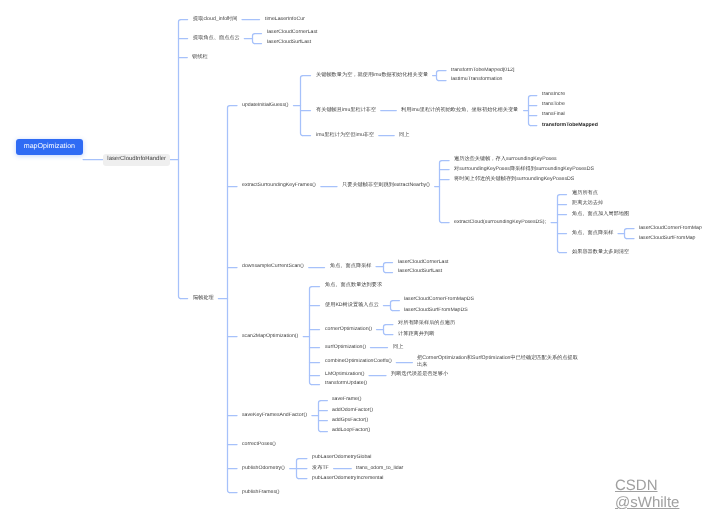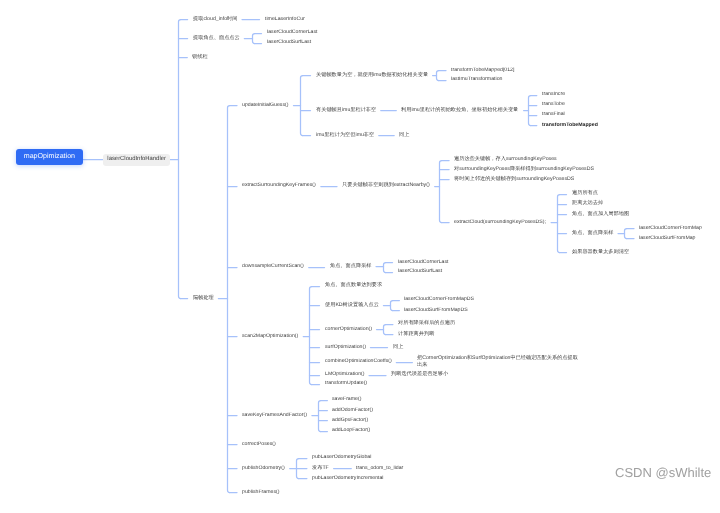--- a/index.html
+++ b/index.html
@@ -9,22 +9,22 @@
   #mindmap{position:absolute;inset:0;}
   #links{position:absolute;left:0;top:0;}
   .node{position:absolute;white-space:nowrap;color:#3d3d3d;font-size:5.2px;
         line-height:1.35;transform:translateY(-50%);will-change:transform;}
   .node.bold{font-weight:bold;color:#222;}
   .node.root{background:#2f6bf4;color:#fff;border-radius:3px;font-size:7.1px;
         display:flex;align-items:center;justify-content:center;transform:none;
         will-change:transform;box-shadow:0 1px 5px rgba(47,107,244,.30);}
   .node.chip{background:#efefef;border-radius:3px;font-size:5.9px;
         display:flex;align-items:center;justify-content:center;transform:none;will-change:transform;}
-  .wm{position:absolute;left:615px;top:465px;color:#a0a0a0;font-size:13px;
-        letter-spacing:0px;will-change:transform;}
+  .wm{position:absolute;left:615px;top:477px;color:#a0a0a0;font-size:15px;
+        letter-spacing:0px;will-change:transform;text-decoration:underline;}
 </style>
 </head>
 <body>
 
 <div id="mindmap">
   <svg id="links" width="720" height="513">
       <path d="M83.096875 159.5 H102.7" fill="none" stroke="#a6c1fa" stroke-width="1.25" stroke-linecap="round"></path>
       <path d="M169.996875 159.5 H178.5" fill="none" stroke="#a6c1fa" stroke-width="1.25" stroke-linecap="round"></path>
       <path d="M180.7 19.5 Q178.5 19.5 178.5 21.7 V296.3 Q178.5 298.5 180.7 298.5" fill="none" stroke="#a6c1fa" stroke-width="1.25" stroke-linecap="round"></path>
       <path d="M180.7 19.5 H187.6" fill="none" stroke="#a6c1fa" stroke-width="1.25" stroke-linecap="round"></path>
@@ -113,21 +113,21 @@
       <path d="M318.5 420.5 H327.4" fill="none" stroke="#a6c1fa" stroke-width="1.25" stroke-linecap="round"></path>
       <path d="M320.7 431.5 H327.4" fill="none" stroke="#a6c1fa" stroke-width="1.25" stroke-linecap="round"></path>
       <path d="M289.671875 468.5 H296.5" fill="none" stroke="#a6c1fa" stroke-width="1.25" stroke-linecap="round"></path>
       <path d="M298.7 458.5 Q296.5 458.5 296.5 460.7 V476.3 Q296.5 478.5 298.7 478.5" fill="none" stroke="#a6c1fa" stroke-width="1.25" stroke-linecap="round"></path>
       <path d="M298.7 458.5 H306.9" fill="none" stroke="#a6c1fa" stroke-width="1.25" stroke-linecap="round"></path>
       <path d="M296.5 468.5 H306.9" fill="none" stroke="#a6c1fa" stroke-width="1.25" stroke-linecap="round"></path>
       <path d="M298.7 478.5 H306.9" fill="none" stroke="#a6c1fa" stroke-width="1.25" stroke-linecap="round"></path>
       <path d="M333.61875 468.5 H351.3" fill="none" stroke="#a6c1fa" stroke-width="1.25" stroke-linecap="round"></path>
     </svg>
   <div id="nodes">
-      <div class="node root" style="left: 16.3px; top: 149px; width: 66.8px; height: 16px;">mapOpimization</div>
+      <div class="node root" style="left: 16.3px; top: 139px; width: 66.8px; height: 16px;">mapOpimization</div>
       <div class="node chip" style="left: 102.7px; top: 154.05px; width: 67.3px; height: 11.5px;">laserCloudInfoHandler</div>
       <div class="node" style="left: 192.6px; top: 19.6px;">提取cloud_info时间</div>
       <div class="node" style="left: 264.5px; top: 19.5px;">timeLaserInfoCur</div>
       <div class="node" style="left: 192.6px; top: 38.5px;">提取角点、面点点云</div>
       <div class="node" style="left: 266.5px; top: 33px;">laserCloudCornerLast</div>
       <div class="node" style="left: 266.5px; top: 43.2px;">laserCloudSurfLast</div>
       <div class="node" style="left: 192.3px; top: 57.6px;">锁线程</div>
       <div class="node" style="left: 192.6px; top: 298.7px;">隔帧处理</div>
       <div class="node" style="left: 242px; top: 105.5px;">updateInitialGuess()</div>
       <div class="node" style="left: 315.5px; top: 75.8px;">关键帧数量为空，就使用imu数据初始化相关变量</div>

